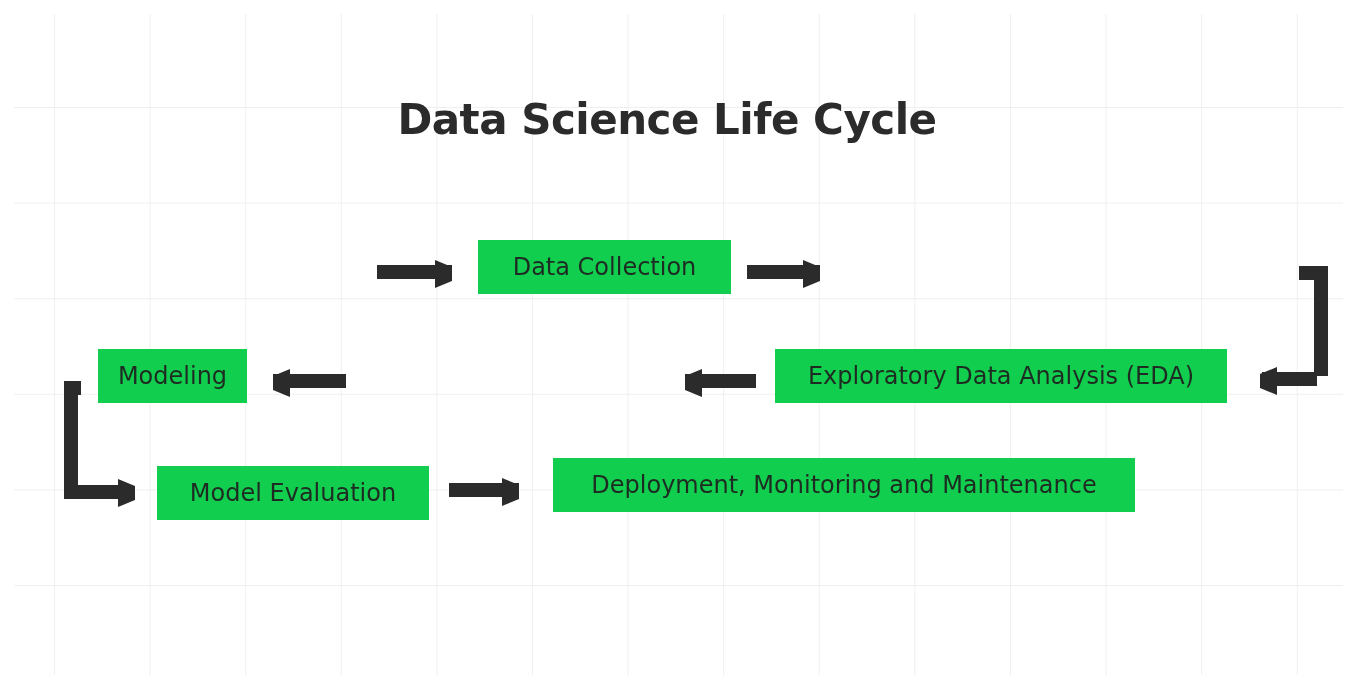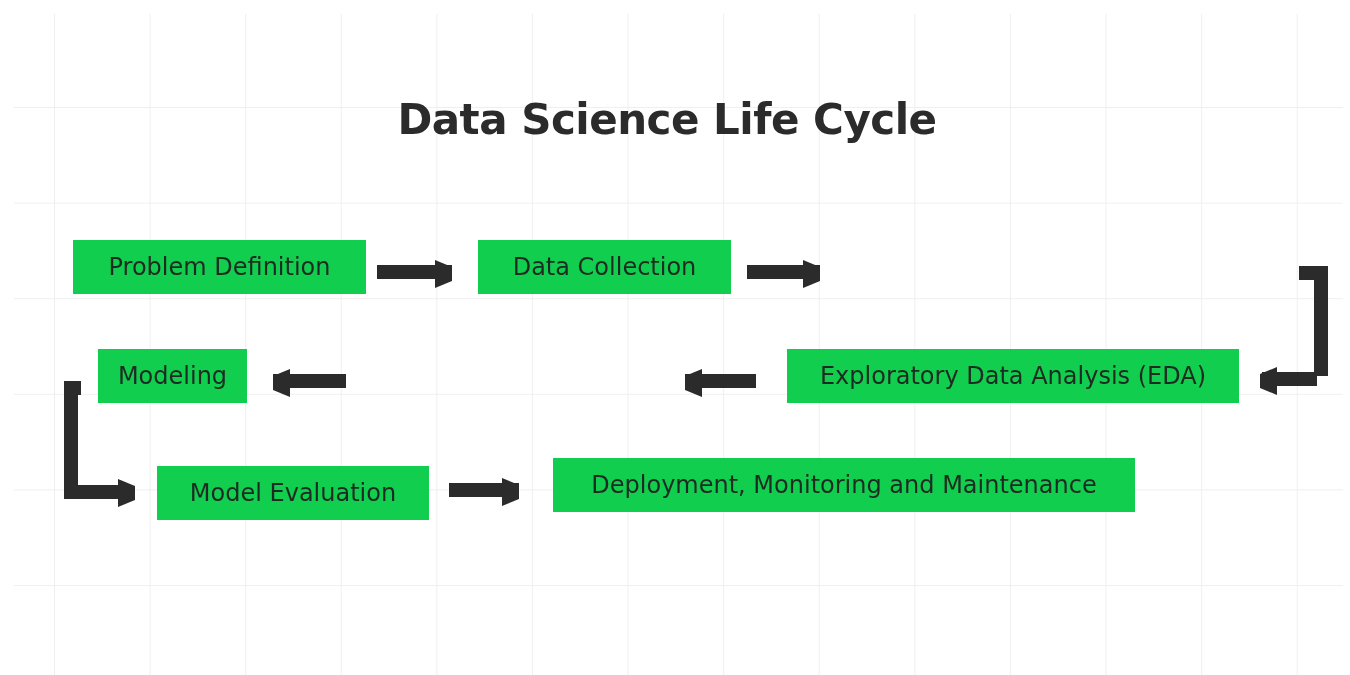--- a/index.html
+++ b/index.html
@@ -45,21 +45,21 @@
     display: flex;
     align-items: center;
     justify-content: center;
     font-size: 24px;
     white-space: nowrap;
   }
   
   .n0 { left: 59px;  top: 226px; width: 293px; }
   .n1 { left: 464px; top: 226px; width: 253px; text-align: right; }
   .n2 { left: 835px; top: 226px; width: 441px; }
-  .n3 { left: 761px; top: 335px; width: 452px; margin-left: 12px; }
+  .n3 { left: 761px; top: 335px; width: 452px; }
   .n4 { left: 352px; top: 335px; width: 289px; }
   .n5 { left: 84px;  top: 335px; width: 149px; }
   .n6 { left: 143px; top: 452px; width: 272px; }
   .n7 { left: 539px; top: 444px; width: 582px; }
 
   
   .arrow { position: absolute; height: 16px; }
   .arrow .shaft {
     position: absolute;
     top: 6.25px;
@@ -94,23 +94,20 @@
   .e2-h2 { left: 50px;   top: 470.5px; width: 55px;  height: 3.5px; }
   .e2-head { left: 104px; top: 464.8px; border-left: 17px solid var(--connector); }
 </style>
 </head>
 <body>
 
 <div class="canvas">
 
   <h1 class="title">Data Science Life Cycle</h1>
 
-  <div class="node n0">
-    <span>Problem Definition</span>
-  </div>
   <div class="node n1">
     <span>Data Collection</span>
   </div>
 
   <div class="node n3">
     <span>Exploratory Data Analysis (EDA)</span>
   </div>
   <div class="node n5">
     <span>Modeling</span>
   </div>

